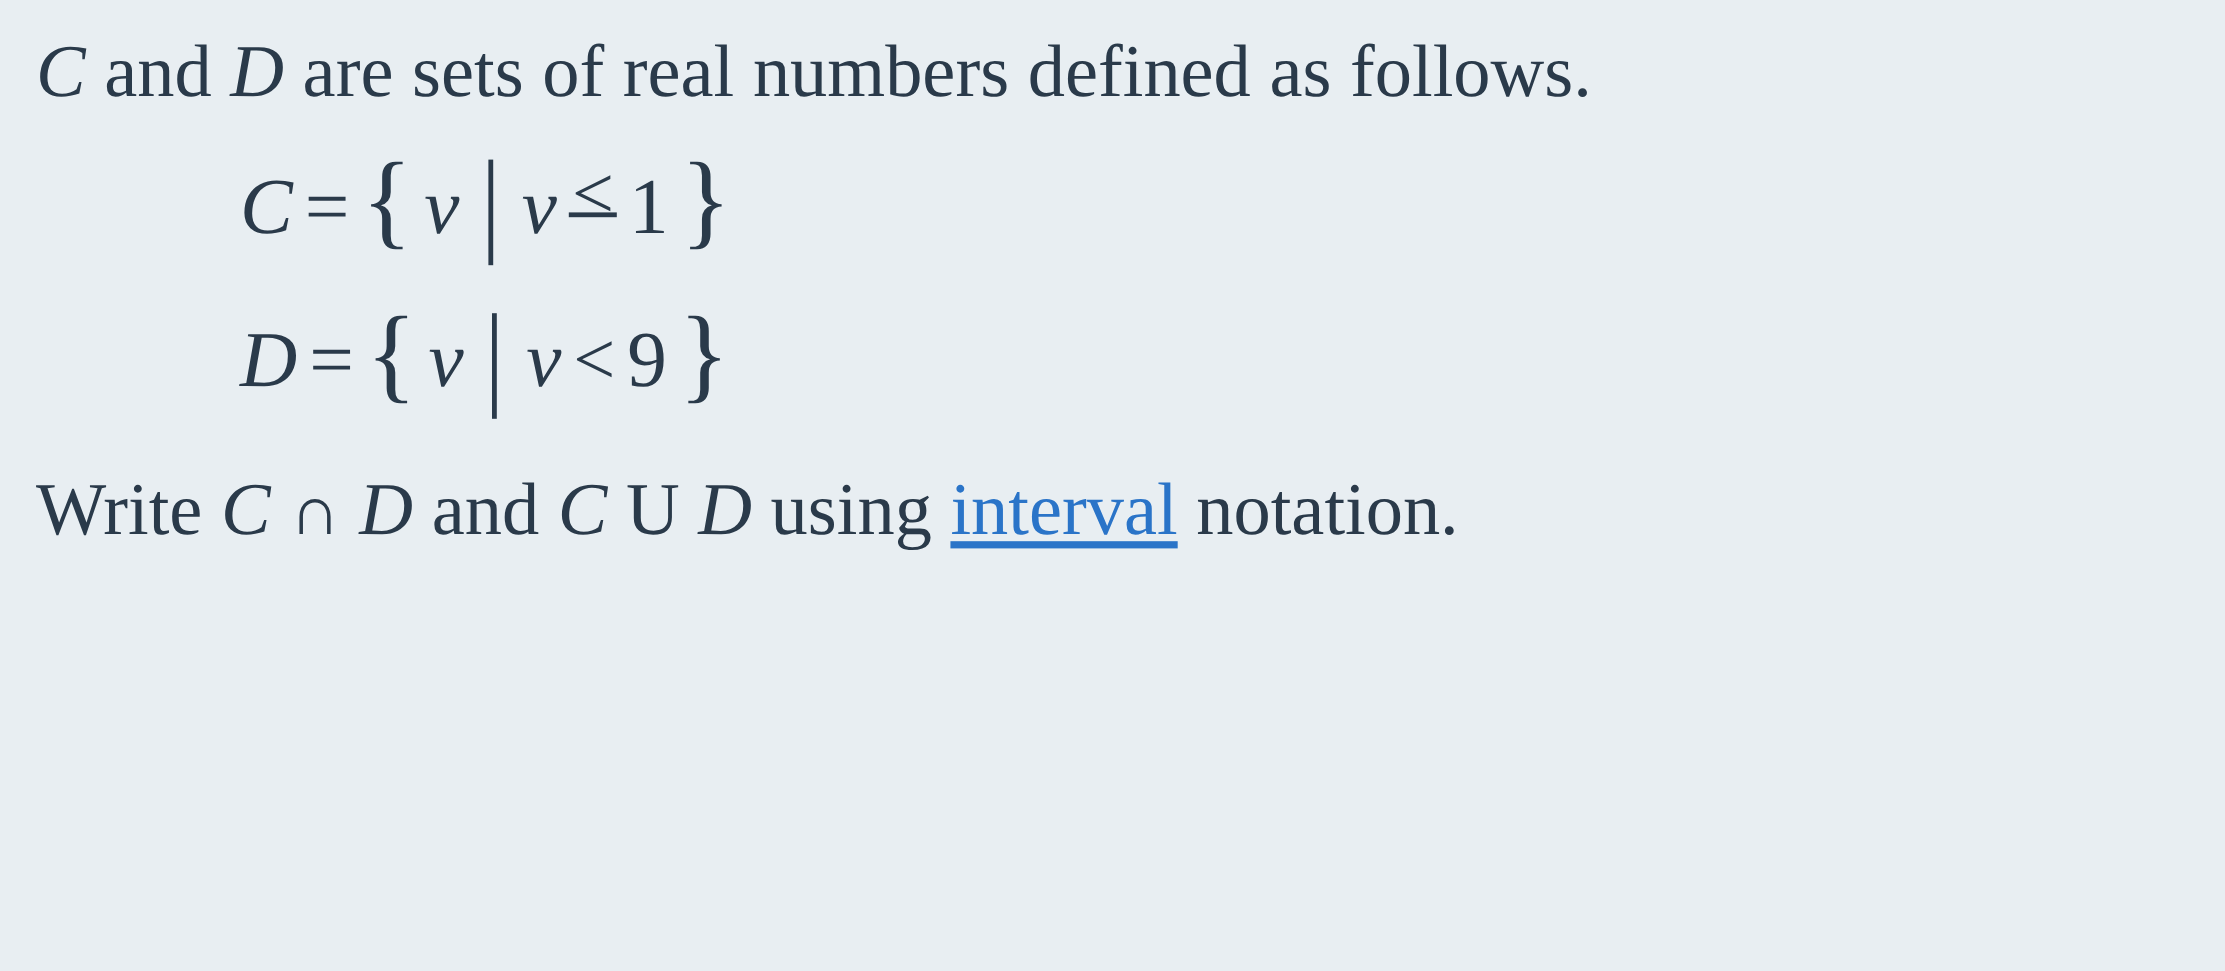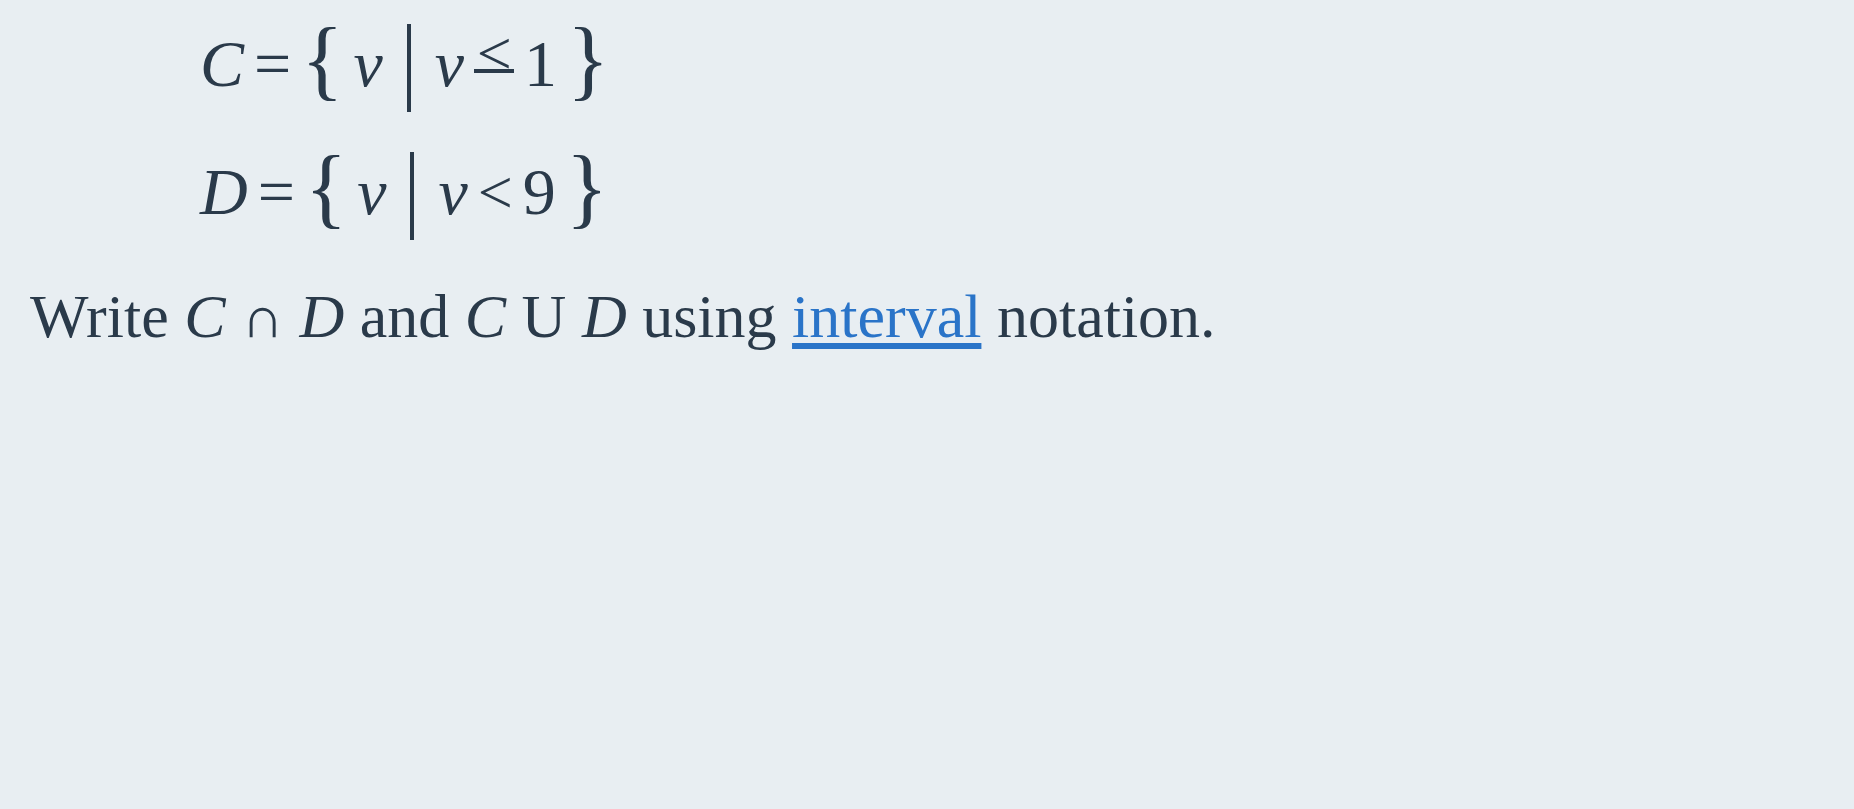--- a/index.html
+++ b/index.html
@@ -81,20 +81,23 @@
     background: #5a6a7a;
     transform: translateX(-50%) rotate(25deg);
   }
   .op { font-family: sans-serif; font-size: 58px; }
 </style>
 </head>
 <body>
 
 <div class="content">
 
+  <div class="line">
+    <span class="italic">C</span><span> and </span><span class="italic">D</span><span> are sets of real numbers defined as follows.</span>
+  </div>
 
   <div class="formula">
     <span class="italic">C</span>
     <span>=</span>
     <span class="brace">{</span>
     <span class="italic">v</span>
     <span class="bar"></span>
     <span class="italic">v</span>
     <span class="le">
       <span class="lt">&lt;</span>

